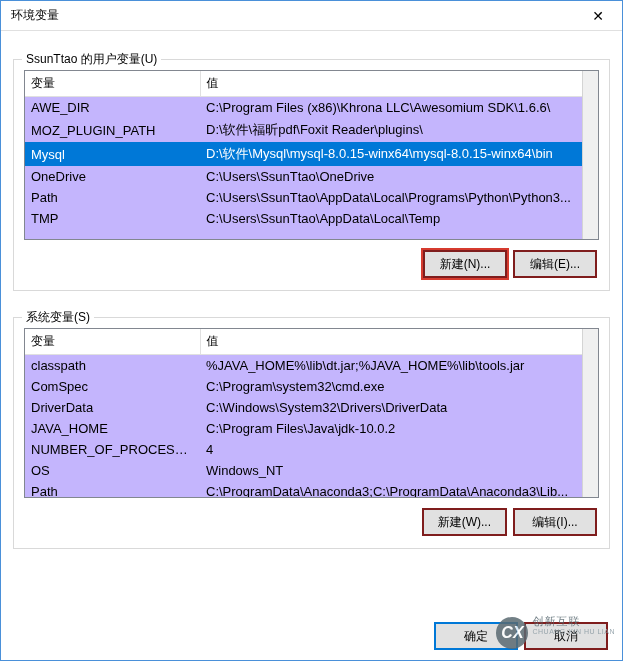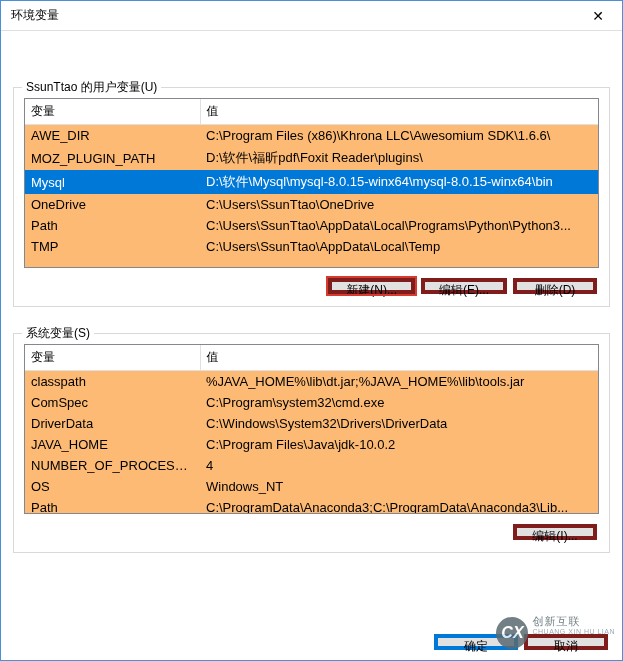--- a/index.html
+++ b/index.html
@@ -1,42 +1,42 @@
 <!DOCTYPE html>
 <html><head>
   <meta charset="utf-8">
   <style>
     * { box-sizing: border-box; margin: 0; padding: 0; }
     body { font-family: "Microsoft YaHei", "Segoe UI", Arial, sans-serif; font-size: 12px; background: #fff; width: 623px; height: 661px; overflow: hidden; position: relative; }
     
-    .window { width: 623px; height: 661px; border: 1px solid #4a90d9; display: flex; flex-direction: column; background: #fff; gap: 28px; }
+    .window { width: 623px; height: 661px; border: 1px solid #4a90d9; display: flex; flex-direction: column; background: #fff; }
     
     .titlebar { height: 30px; display: flex; align-items: center; justify-content: space-between; padding: 0 4px; border-bottom: 1px solid #e0e0e0; }
     .titlebar-title { font-size: 12px; padding-left: 6px; }
     .close-btn { width: 40px; height: 28px; display: flex; align-items: center; justify-content: center; font-size: 14px; cursor: pointer; }
     
     .content { flex: 1; padding: 10px 12px 4px 12px; display: flex; flex-direction: column; gap: 8px; overflow: hidden; }
     
     .groupbox { border: 1px solid #d9d9d9; position: relative; padding: 10px; }
     .groupbox-label { position: absolute; top: -9px; left: 8px; background: #fff; padding: 0 4px; font-size: 12px; }
     
-    .table-wrap { border: 1px solid #828790; background: #fdba74; display: flex; flex-direction: column; }
+    .table-wrap { border: 1px solid #828790; background: #c4b5fd; display: flex; }
     .table-inner { flex: 1; overflow-y: auto; }
     .vscroll { width: 16px; background: #f0f0f0; border-left: 1px solid #d4d4d4; }
     
     table { width: 100%; border-collapse: collapse; table-layout: fixed; }
     th { text-align: left; font-weight: normal; font-size: 12px; padding: 4px 6px; border-bottom: 1px solid #e0e0e0; border-right: 1px solid #e0e0e0; background: #fff; position: sticky; top: 0; }
     th:last-child { border-right: none; }
     td { padding: 3px 6px; font-size: 13px; white-space: nowrap; overflow: hidden; text-overflow: ellipsis; }
     tr.selected td { background: #0078d7; color: #fff; }
     
     .col-var { width: 175px; }
     
     .button-row { display: flex; justify-content: flex-end; gap: 6px; padding: 10px 2px 2px 2px; }
-    .btn { min-width: 84px; height: 16px; padding: 0 14px; border: 4px solid #7f1d1d; background: #e1e1e1; font-size: 12px; font-family: inherit; cursor: pointer; }
+    .btn { min-width: 84px; height: 28px; padding: 0 14px; border: 2px solid #7f1d1d; background: #e1e1e1; font-size: 12px; font-family: inherit; cursor: pointer; }
     .btn.highlight { outline: 2px solid #d63b2f; outline-offset: 0; }
     .btn.primary { border-color: #0078d7; }
     
     .bottom-row { display: flex; justify-content: flex-end; gap: 6px; padding: 6px 14px 10px 8px; }
     
     .watermark { position: absolute; right: 8px; bottom: 12px; display: flex; align-items: center; gap: 4px; opacity: 0.85; pointer-events: none; }
     .watermark-logo { width: 32px; height: 32px; border-radius: 50%; background: #5a6a72; color: #fff; display: flex; align-items: center; justify-content: center; font-size: 16px; font-weight: bold; font-style: italic; margin-top: 16px; }
     .watermark-text { font-size: 11px; color: #5a6a72; letter-spacing: 1px; line-height: 1.2; }
     .watermark-sub { font-size: 7px; color: #8a9aa2; letter-spacing: 0.5px; }
   </style>
@@ -92,21 +92,20 @@
                   <td>C:\Users\SsunTtao\AppData\Local\Temp</td>
                 </tr>
               </tbody>
           </table>
         </div>
         <div class="vscroll"></div>
       </div>
       <div class="button-row">
         <button class="btn highlight">新建(N)...</button>
         <button class="btn">编辑(E)...</button>
-        <button class="btn">删除(D)</button>
       </div>
     </div>
 
     <div class="groupbox" style="margin-top:18px;">
       <span class="groupbox-label">系统变量(S)</span>
       <div class="table-wrap" style="height:170px;">
         <div class="table-inner">
           <table>
             <colgroup>
                 <col class="col-var">
@@ -146,20 +145,21 @@
                 <tr>
                   <td>Path</td>
                   <td>C:\ProgramData\Anaconda3;C:\ProgramData\Anaconda3\Lib...</td>
                 </tr>
               </tbody>
           </table>
         </div>
         <div class="vscroll"></div>
       </div>
       <div class="button-row">
+        <button class="btn">新建(W)...</button>
         <button class="btn">编辑(I)...</button>
       </div>
     </div>
 
   </div>
 
   <div class="bottom-row">
     <button class="btn primary">确定</button>
     <button class="btn">取消</button>
   </div>

